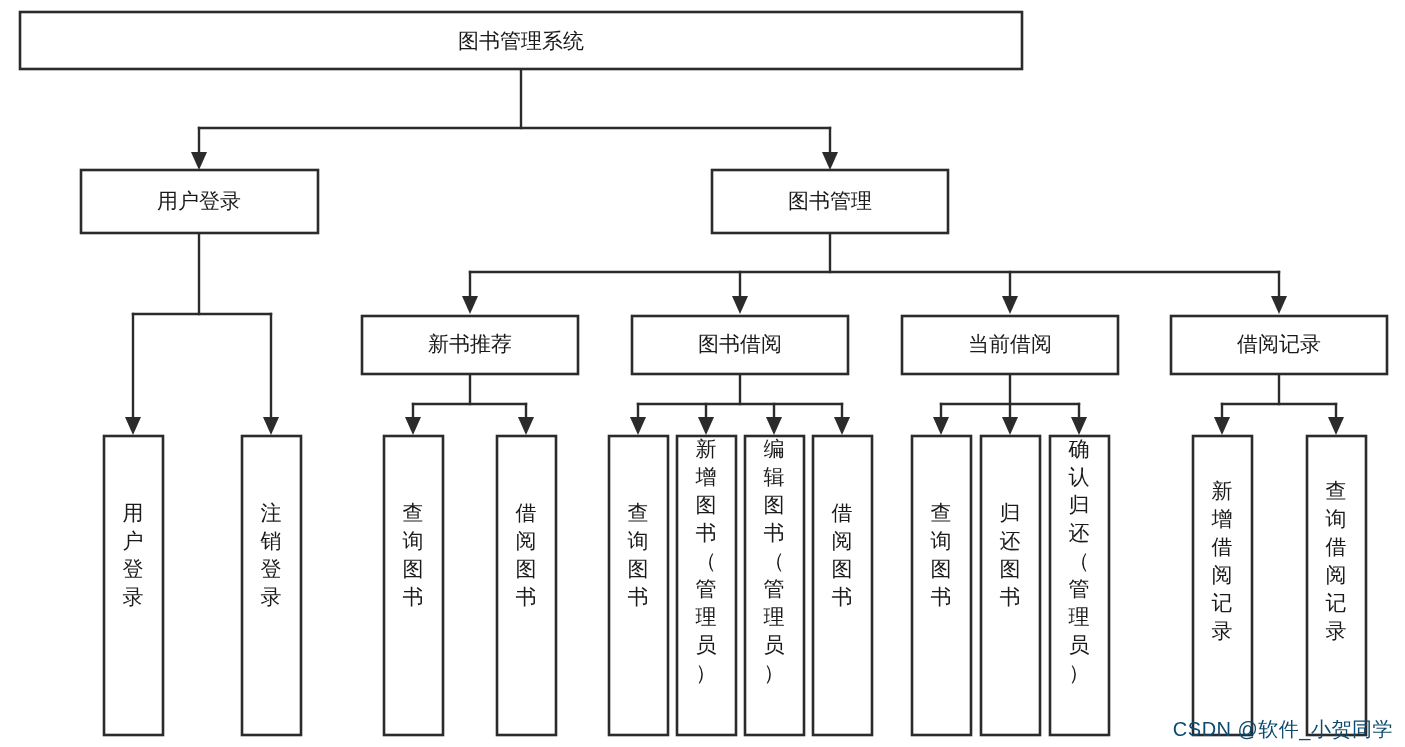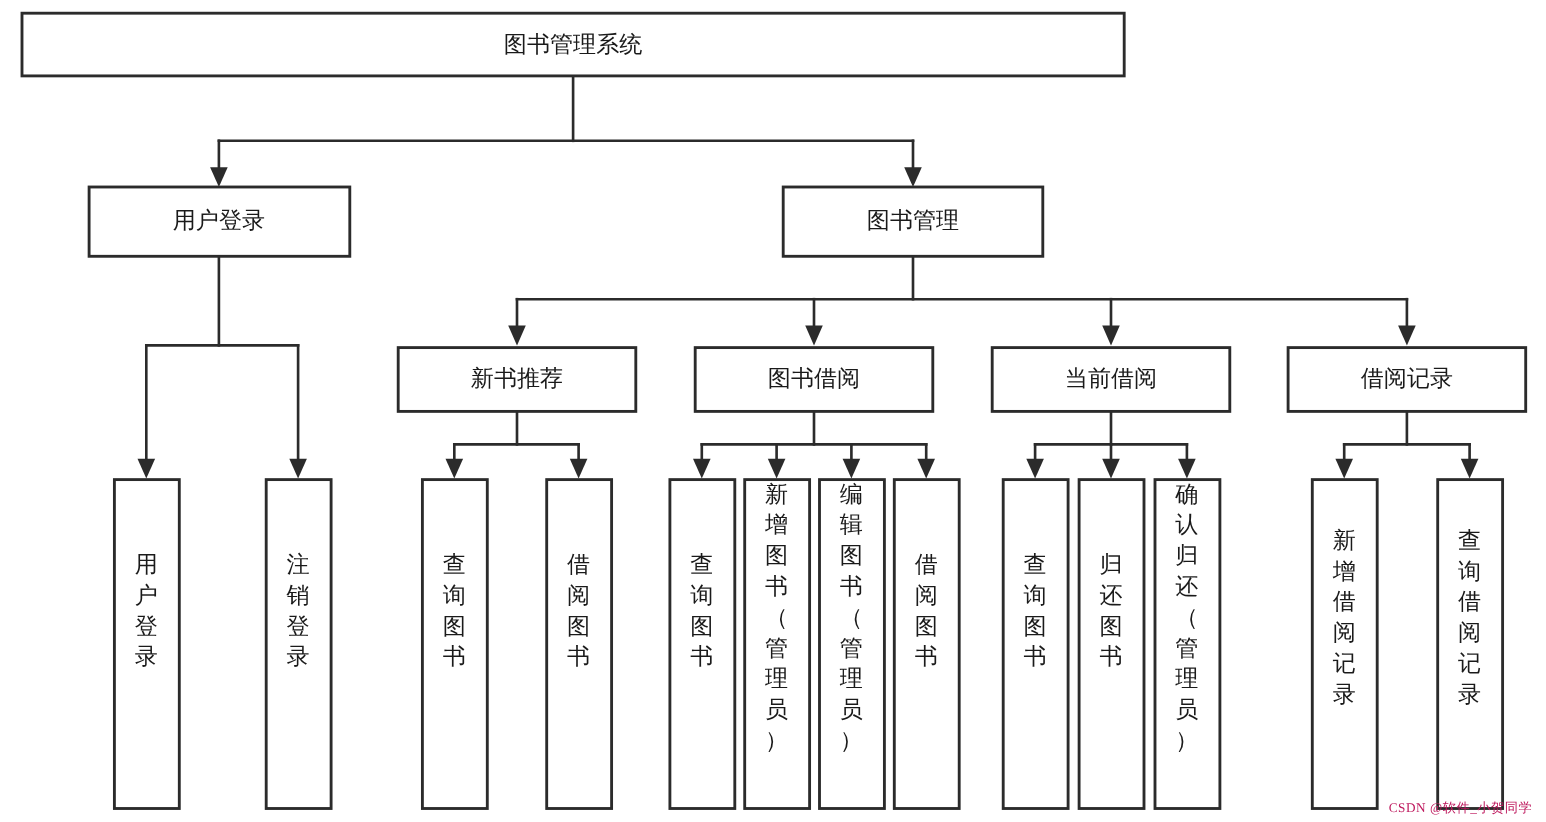--- a/index.html
+++ b/index.html
@@ -52,23 +52,23 @@
   .label-v {
     font-family: "Liberation Sans", "DejaVu Sans", sans-serif;
     font-size: 21px;
     fill: #1a1a1a;
     text-anchor: middle;
   }
   .watermark {
     position: absolute;
     right: 12px;
     bottom: 4px;
-    font-family: Liberation Serif, serif;
-    font-size: 12px;
-    color: #be185d;
+    font-family: Liberation Sans, sans-serif;
+    font-size: 20px;
+    color: #0c4a6e;
     white-space: nowrap;
     letter-spacing: 0.5px;
   }
 </style>
 </head>
 <body>
 
 <div id="diagram-root">
   <svg class="diagram" viewBox="0 0 1405 747" xmlns="http://www.w3.org/2000/svg">
 

